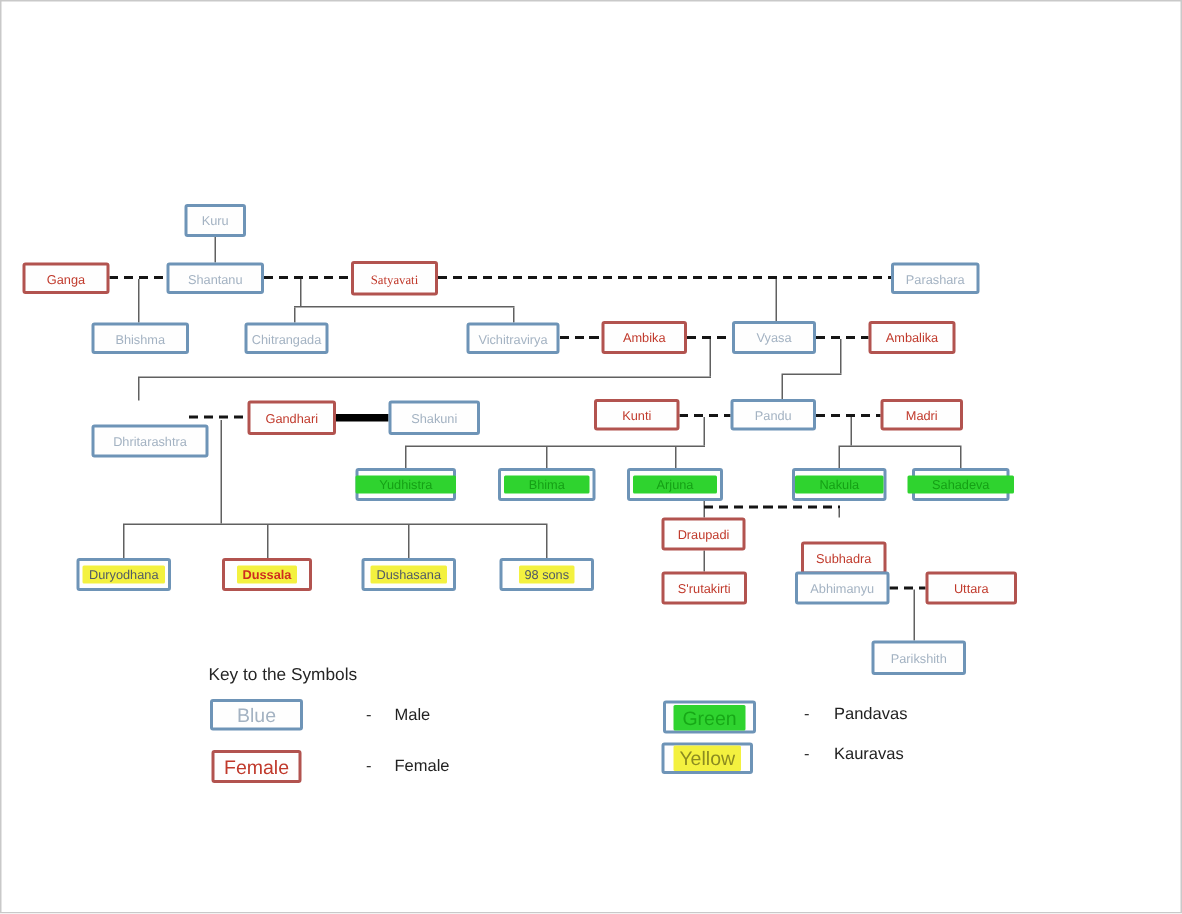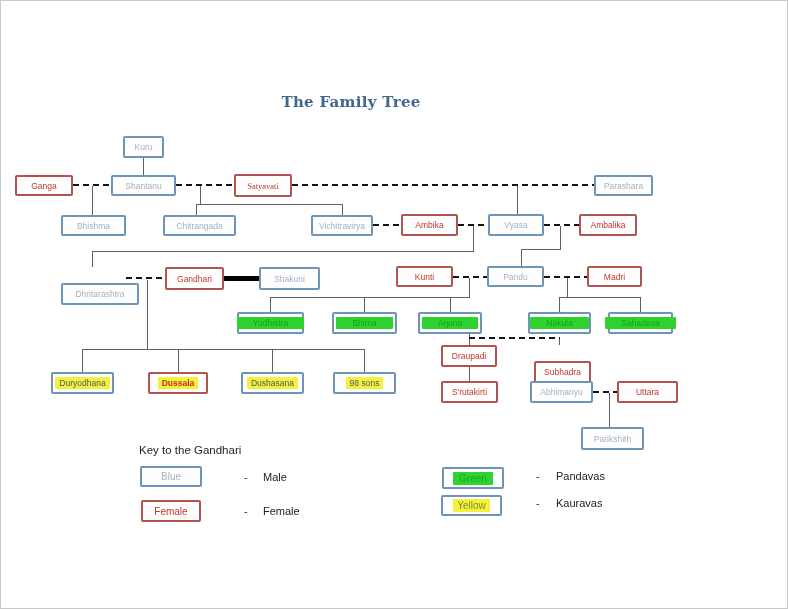--- a/index.html
+++ b/index.html
@@ -24,41 +24,40 @@
   .node.hl-green .nlabel{background:#2fd32f;color:#15a015;padding:1px 16px;border-radius:1px;}
   .node.hl-yellow .nlabel{background:#f3f13f;color:#505a66;padding:1px 4px;border-radius:1px;}
   .node.female.hl-yellow .nlabel{color:#cf2d1f;font-weight:bold;}
   .ln{position:absolute;}
   .ln.solid{background:#606060;}
   .ln.thick{background:#000000;}
   .ln.dashed.h{background:repeating-linear-gradient(90deg,#151515 0 6px,transparent 6px 10px);}
   
   .lg-heading{position:absolute;left:138px;top:443px;font-size:11.5px;color:#252525;}
   .lg-box{position:absolute;box-sizing:border-box;border:2px solid #6e94b7;border-radius:2px;
-    display:flex;align-items:center;justify-content:center;font-size:10px;background:#fefefe;}
+    display:flex;align-items:center;justify-content:center;font-size:13px;background:#fefefe;}
   .lg-b1{left:139px;top:465px;width:62px;height:21px;color:#a3b2c2;}
   .lg-b2{left:140px;top:499px;width:60px;height:22px;border-color:#b2534f;color:#c0392b;}
   .lg-b3{left:441px;top:466px;width:62px;height:22px;}
   .lg-b4{left:440px;top:494px;width:61px;height:21px;}
   .lg-chip-green{background:#2fd32f;color:#17a817;padding:1px 6px;border-radius:1px;}
   .lg-chip-yellow{background:#f3f13f;color:#8b8b20;padding:1px 4px;border-radius:1px;}
   .lg-dash{position:absolute;font-size:11px;color:#333;}
   .lg-d1{left:243px;top:470px;} .lg-d2{left:243px;top:504px;}
   .lg-d3{left:535px;top:469px;} .lg-d4{left:535px;top:496px;}
   .lg-label{position:absolute;font-size:11px;color:#222;}
   .lg-l1{left:262px;top:470px;} .lg-l2{left:262px;top:504px;}
   .lg-l3{left:555px;top:469px;} .lg-l4{left:555px;top:496px;}
 </style>
 </head>
 <body>
 
 <div id="canvas">
-  <div class="diagram-title">The Family Tree</div>
-
-  <div class="lg-heading">Key to the Gandhari</div>
+
+  <div class="lg-heading">Key to the Symbols</div>
 
   <div class="lg-box lg-b1">
     <span>Blue</span>
   </div>
   <div class="lg-dash lg-d1">-</div>
   <div class="lg-label lg-l1">Male</div>
 
   <div class="lg-box lg-b2">
     <span>Female</span>
   </div>
@@ -132,21 +131,21 @@
     </div>
     <div class="node female" style="left: 233px; top: 173px; width: 58px; height: 23px; font-family: Liberation Serif, serif;">
       <span class="nlabel">Satyavati</span>
     </div>
     <div class="node male" style="left: 593px; top: 174px; width: 59px; height: 21px;">
       <span class="nlabel">Parashara</span>
     </div>
     <div class="node male" style="left: 60px; top: 214px; width: 65px; height: 21px;">
       <span class="nlabel">Bhishma</span>
     </div>
-    <div class="node male" style="left: 162px; top: 214px; width: 73px; height: 21px;">
+    <div class="node male" style="left: 162px; top: 214px; width: 56px; height: 21px;">
       <span class="nlabel">Chitrangada</span>
     </div>
     <div class="node male" style="left: 310px; top: 214px; width: 62px; height: 21px;">
       <span class="nlabel">Vichitravirya</span>
     </div>
     <div class="node female" style="left: 400px; top: 213px; width: 57px; height: 22px;">
       <span class="nlabel">Ambika</span>
     </div>
     <div class="node male" style="left: 487px; top: 213px; width: 56px; height: 22px;">
       <span class="nlabel">Vyasa</span>

